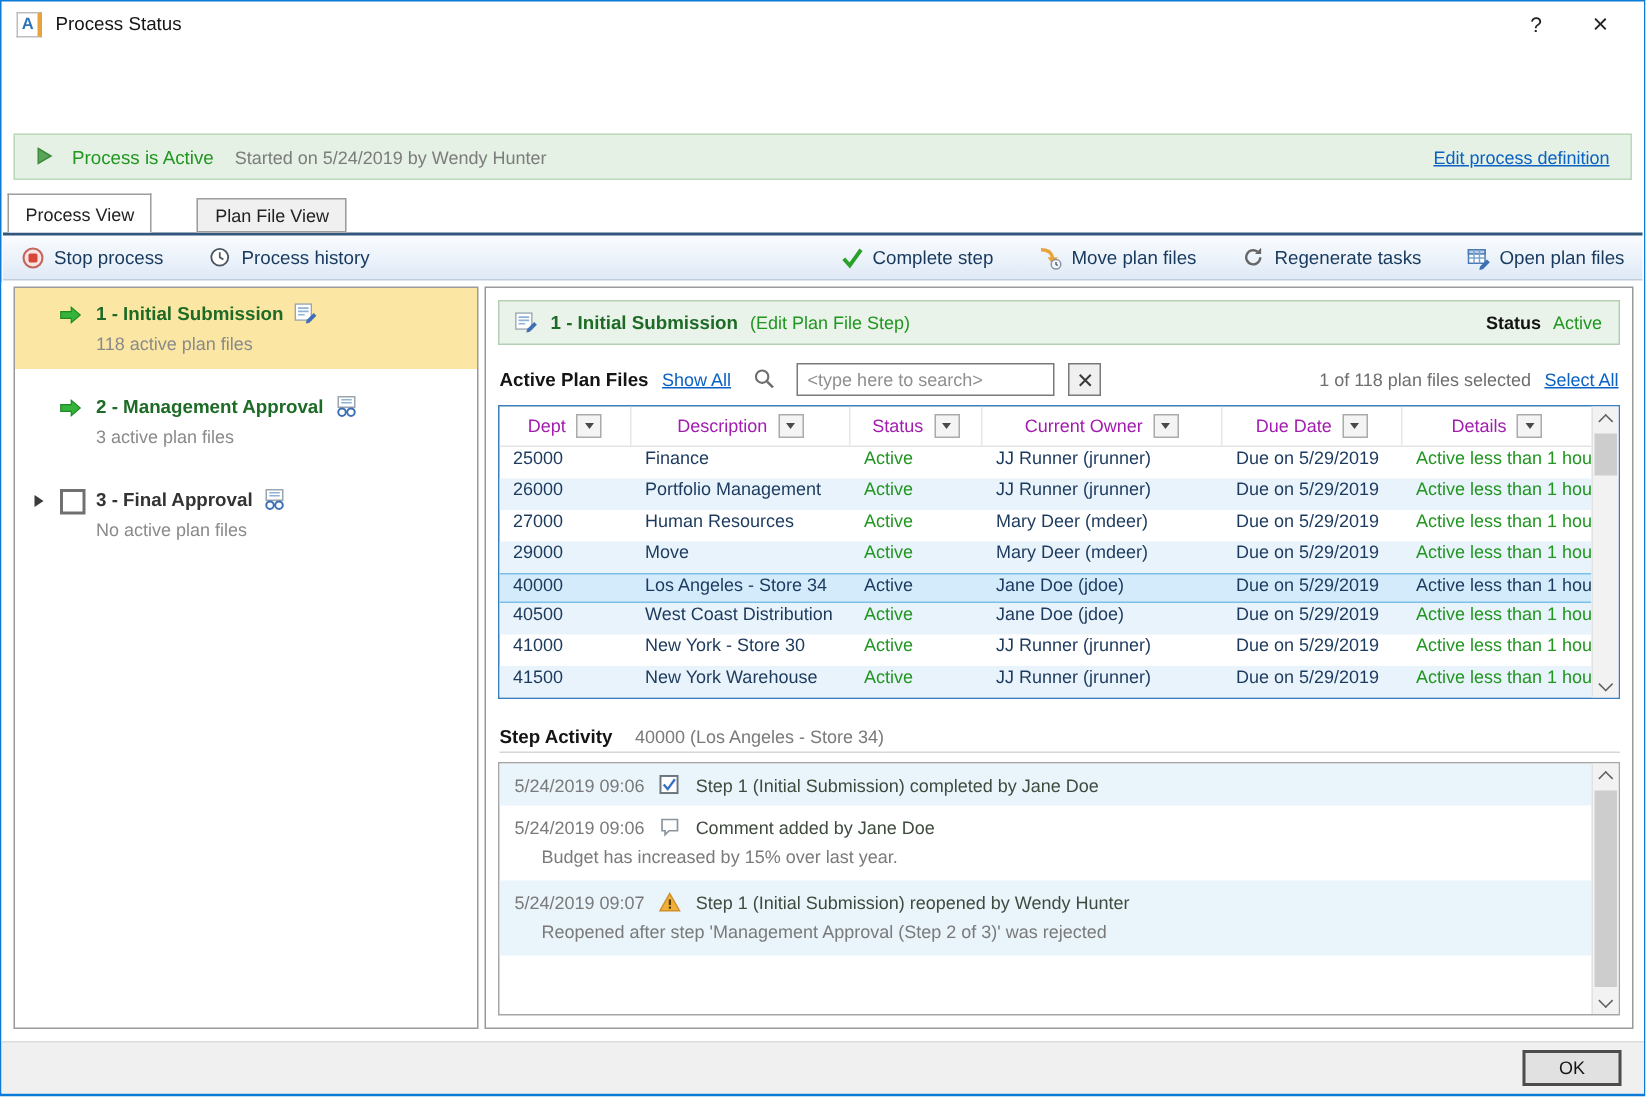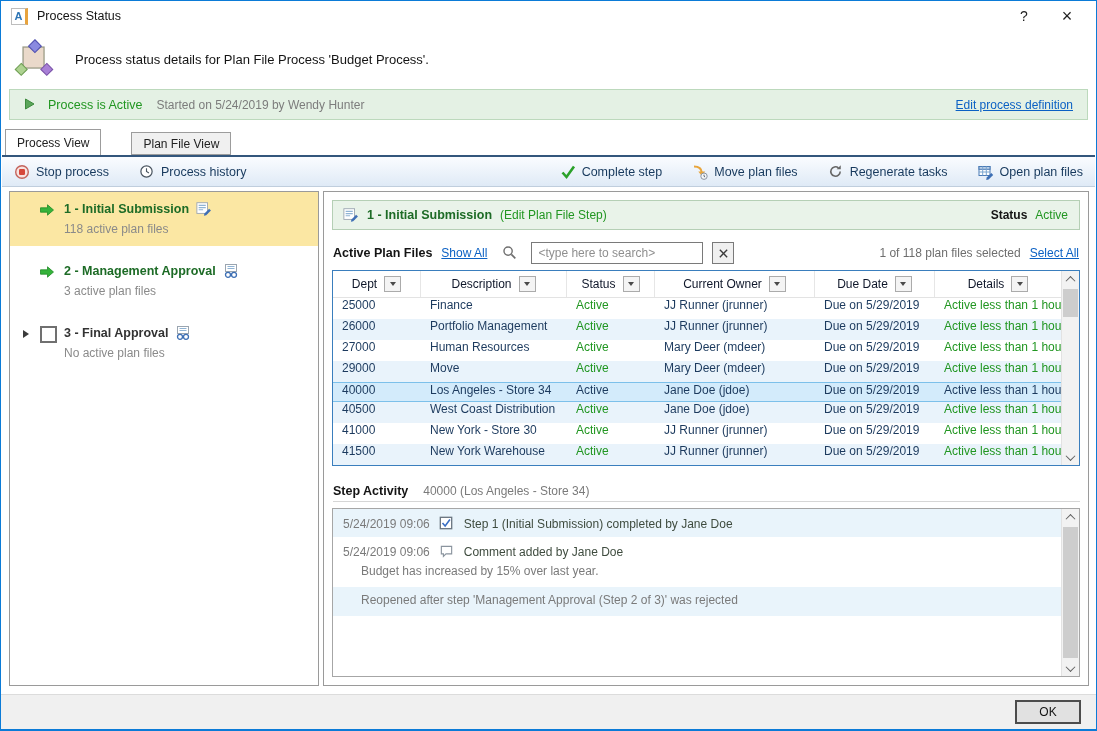--- a/index.html
+++ b/index.html
@@ -68,21 +68,21 @@
   .link{color:#0b61c4;text-decoration:underline;cursor:pointer;white-space:nowrap;}
   .search-input{width:172px;height:22px;border:1px solid #7a7a7a;box-sizing:border-box;font-family:inherit;font-size:12px;padding:0 6px;color:#333;margin-left:4px;}
   .search-input::placeholder{color:#8f8f8f;}
   .clear-btn{width:22px;height:22px;background:#f0f0f0;border:1px solid #7a7a7a;display:flex;align-items:center;justify-content:center;box-sizing:border-box;cursor:default;}
   .sel-info{margin-left:auto;color:#6e6e6e;}
 
   
   .ptable{position:absolute;left:8px;right:8px;top:78px;height:196px;border:1px solid #3a7ebd;display:flex;box-sizing:border-box;background:#fff;}
   .ptable-main{flex:1;display:flex;flex-direction:column;overflow:hidden;}
   .thead{display:flex;height:26px;border-bottom:1px solid #e3e3e3;flex:none;}
-  .th{display:flex;align-items:center;justify-content:center;gap:7px;border-right:1px solid #e6e6e6;box-sizing:border-box;color:#0f172a;cursor:default;}
+  .th{display:flex;align-items:center;justify-content:center;gap:7px;border-right:1px solid #e6e6e6;box-sizing:border-box;color:#a21caf;cursor:default;}
   .th:last-child{border-right:none;}
   .filter-btn{width:17px;height:16px;background:#f4f4f4;border:1px solid #ababab;display:flex;align-items:center;justify-content:center;box-sizing:border-box;cursor:default;}
   .tri{width:0;height:0;border-left:3.5px solid transparent;border-right:3.5px solid transparent;border-top:4.5px solid #4a4a4a;}
   .trow{display:flex;height:21px;box-sizing:border-box;cursor:default;}
   .trow.alt{background:#e9f3fb;}
   .trow.selected{background:#d3ebfb;border-top:1px solid #7cc0ea;border-bottom:1px solid #7cc0ea;}
   .td{padding-left:9px;box-sizing:border-box;white-space:nowrap;overflow:hidden;color:#1c3a5e;}
   .c0{width:88px;flex:none;}
   .c1{width:146px;flex:none;}
   .c2{width:88px;flex:none;}
@@ -124,31 +124,20 @@
 <div class="dialog">
 
   <div class="titlebar">
     <span class="app-logo">A</span>
     <span class="win-title">Process Status</span>
     <span class="tb-spacer"></span>
     <span class="tb-btn">?</span>
     <span class="tb-btn close">×</span>
   </div>
 
-  <div class="header-row">
-    <span class="icon40">
-      <svg width="42" height="42" viewBox="0 0 46 46">
-        <rect x="11" y="11" width="23" height="23" fill="#ead9ca" stroke="#9a9a85" stroke-width="1.4"></rect>
-        <path d="M24 3l7 7-7 7-7-7z" fill="#8a8ae0" stroke="#5050b0" stroke-width="1.2"></path>
-        <path d="M9 29l6.5 6.5L9 42l-6.5-6.5z" fill="#aed291" stroke="#6e9e52" stroke-width="1.2"></path>
-        <path d="M37 29l6.5 6.5L37 42l-6.5-6.5z" fill="#a87fd6" stroke="#7a52a8" stroke-width="1.2"></path>
-      </svg>
-    </span>
-    <span class="header-text">Process status details for Plan File Process 'Budget Process'.</span>
-  </div>
 
   <div class="banner">
     <span class="icon16">
       <svg width="14" height="14" viewBox="0 0 14 14">
           <path d="M3.5 2l8.5 5-8.5 5z" fill="#5aa55a" stroke="#3c8a3c" stroke-width="1"></path>
         </svg>
     </span>
     <span class="banner-status">Process is Active</span>
     <span class="banner-started">Started on 5/24/2019 by Wendy Hunter</span>
     <span class="banner-link">Edit process definition</span>
@@ -470,20 +459,31 @@
                 <svg width="15" height="15" viewBox="0 0 16 16">
                     <path d="M2.5 2.5h11v8h-6l-2.8 2.8v-2.8h-2.2z" fill="#fff" stroke="#8a949e" stroke-width="1.2"></path>
                   </svg>
               </span>
               <span class="entry-title">Comment added by Jane Doe</span>
             </div>
             <div class="entry-detail">Budget has increased by 15% over last year.</div>
           </div>
 
           <div class="entry alt">
+            <div class="entry-head">
+              <span class="entry-time">5/24/2019 09:07</span>
+              <span class="icon16">
+                <svg width="15" height="15" viewBox="0 0 16 16">
+                    <path d="M8 1.8L15 14H1z" fill="#efb03c" stroke="#cf9026"></path>
+                    <rect x="7.3" y="6" width="1.6" height="4" fill="#5a3c00"></rect>
+                    <rect x="7.3" y="11" width="1.6" height="1.6" fill="#5a3c00"></rect>
+                  </svg>
+              </span>
+              <span class="entry-title">Step 1 (Initial Submission) reopened by Wendy Hunter</span>
+            </div>
             <div class="entry-detail">Reopened after step 'Management Approval (Step 2 of 3)' was rejected</div>
           </div>
 
         </div>
         <div class="vscroll">
           <span class="vs-arrow up">
               <span class="chev up"></span>
             </span>
           <span class="vs-thumb" style="top:18px;bottom:18px;"></span>
           <span class="vs-arrow down">

